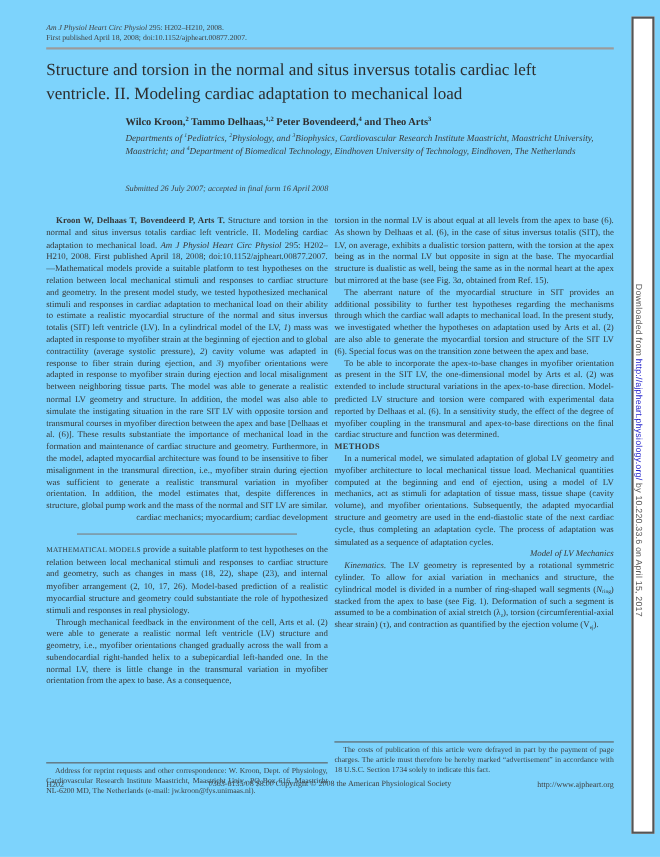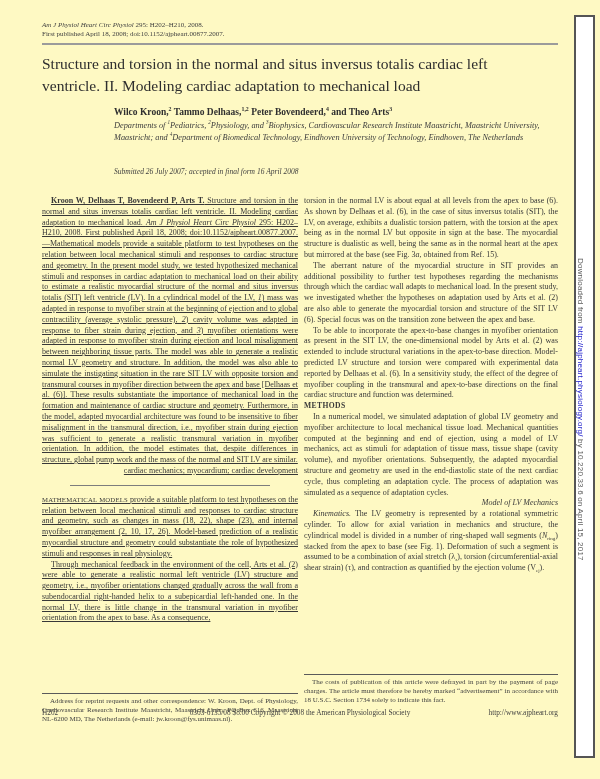--- a/index.html
+++ b/index.html
@@ -3,41 +3,41 @@
 <meta charset="utf-8">
 <style>
   html,body{margin:0;padding:0;}
   body{
     width:600px;height:779px;
     background:#fdfdfb;
     font-family:"Liberation Serif", serif;
     color:#3a3a3a;
     -webkit-font-smoothing:antialiased;
   }
-  #page{position:relative;width:600px;height:779px;background:#fef9c3;overflow:hidden;}
+  #page{position:relative;width:600px;height:779px;background:#7dd3fc;overflow:hidden;}
 
   
   .rt-i{font-style:italic;}
   .rt-b{font-weight:bold;}
   .rt-sup{font-size:62%;vertical-align:super;line-height:0;}
   .rt-sub{font-size:62%;vertical-align:-1.5px;line-height:0;}
   .rt-sc{font-size:84%;letter-spacing:.2px;}
   .rt-link{color:#2222cc;}
 
   .hdr{position:absolute;left:42px;top:21px;width:516px;font-size:7px;line-height:9px;color:#3f3f3f;}
   .hdr-rule{position:absolute;left:42px;top:43px;width:516px;height:2px;background:#9b9b9b;}
 
   .title{position:absolute;left:42px;top:53px;width:520px;font-size:15.5px;line-height:21.5px;color:#2e2e2e;font-weight:normal;margin:0;}
 
   .authors{position:absolute;left:114px;top:107px;width:440px;font-size:9.5px;font-weight:bold;color:#303030;}
   .affils{position:absolute;left:114px;top:120px;width:436px;font-size:8.3px;line-height:11.6px;font-style:italic;color:#3c3c3c;}
   .submitted{position:absolute;left:114px;top:167px;font-size:7.5px;font-style:italic;color:#3f3f3f;text-align:right;}
 
   .col{position:absolute;top:196px;font-size:8px;line-height:10.8px;text-align:justify;color:#383838;}
-  .col-left{left:42px;width:256px;text-decoration:underline;}
+  .col-left{left:42px;width:256px;}
   .col-right{left:304px;width:254px;}
   .col p{margin:0;}
   .indent{text-indent:9px;}
   .keywords{margin-top:5px;text-align:right;}
   .kw-divider{width:200px;height:1px;background:#7d7d7d;margin:8px auto 9px auto;}
 
   .methods-h{margin:14px 0 8px 0;font-size:7.6px;font-weight:bold;letter-spacing:.4px;text-align:left;}
   .sub-h{margin:12px 0 8px 0;font-size:8px;font-style:italic;text-align:right;}
 
   .footnote{position:absolute;font-size:7px;line-height:8.9px;text-align:justify;color:#3f3f3f;border-top:1px solid #5a5a5a;padding-top:3px;}

